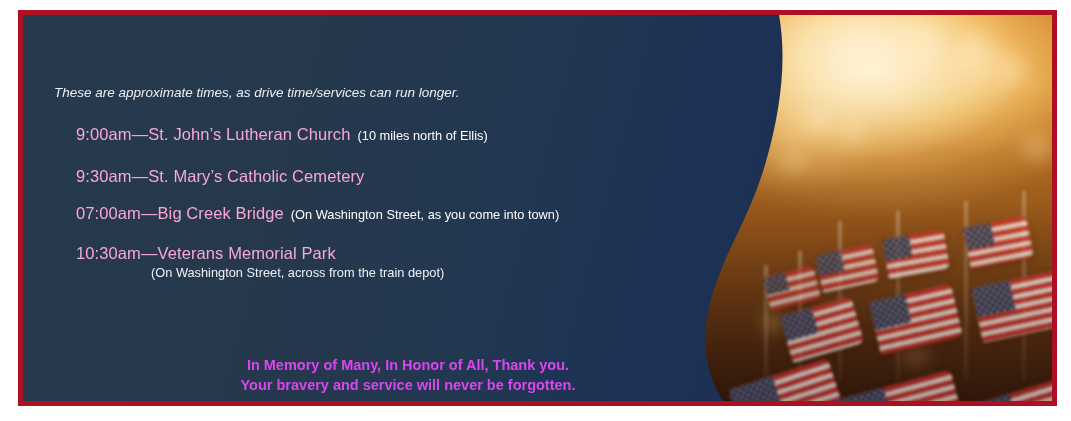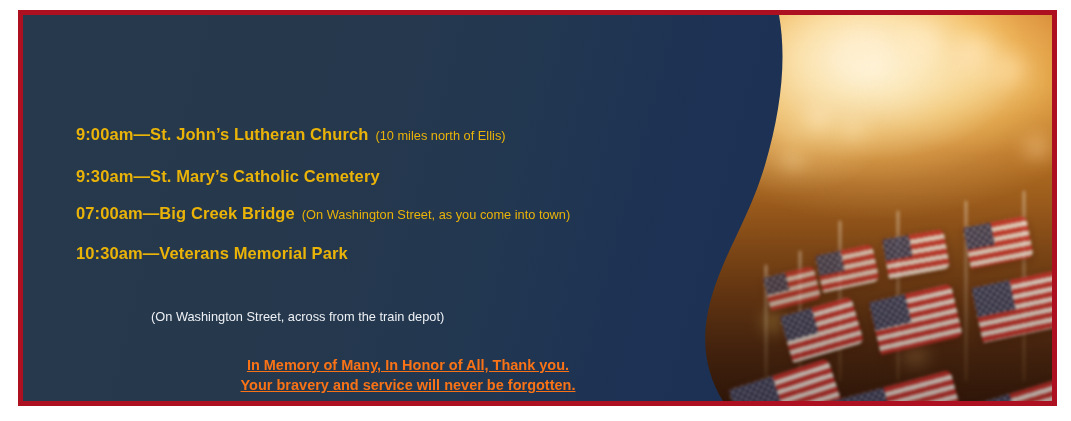--- a/index.html
+++ b/index.html
@@ -159,38 +159,37 @@
   }
 
   .svc {
     position: absolute;
     left: 53px;
     white-space: nowrap;
     line-height: 1.15;
   }
   .svc .headline {
     font-size: 16.5px;
-    font-weight: bold;
-    color: #eab308;
+    font-weight: normal;
+    color: #f9a8d4;
     letter-spacing: 0.1px;
   }
   .svc .detail-inline {
     font-size: 12.8px;
     font-weight: normal;
-    color: #eab308;
+    color: #ffffff;
     padding-left: 7px;
   }
   .svc .detail-below {
     display: block;
     font-size: 12.8px;
     font-weight: normal;
     color: #eef1f5;
     padding-left: 75px;
     padding-top: 3px;
-    margin-top: 44px;
   }
 
   .break-note {
     position: absolute;
     left: 53px;
     top: 285px;
     font-size: 11.5px;
     font-style: italic;
     font-weight: bold;
     letter-spacing: 0.1px;
@@ -199,23 +198,22 @@
   }
 
   .closing {
     position: absolute;
     left: 60px;
     top: 341px;
     width: 650px;
     text-align: center;
     font-size: 14.5px;
     font-weight: bold;
-    color: #f97316;
+    color: #d946ef;
     line-height: 1.35;
-    text-decoration: underline;
   }
   .closing div { white-space: nowrap; }
 </style>
 </head>
 <body>
 
 <div class="banner">
   <div class="banner-inner">
 
     <div class="photo">
@@ -294,20 +292,21 @@
       </div>
 
       <div class="photo-haze"></div>
     </div>
 
     <div class="navy-panel"></div>
 
     <div class="content">
 
 
+      <div class="note">These are approximate times, as drive time/services can run longer.</div>
 
       <div class="svc" style="top:110px;">
         <span class="headline">9:00am—St. John’s Lutheran Church</span><span class="detail-inline">(10 miles north of Ellis)</span>
       </div>
 
       <div class="svc" style="top:152px;">
         <span class="headline">9:30am—St. Mary’s Catholic Cemetery</span>
       </div>
 
       <div class="svc" style="top:189px;">

